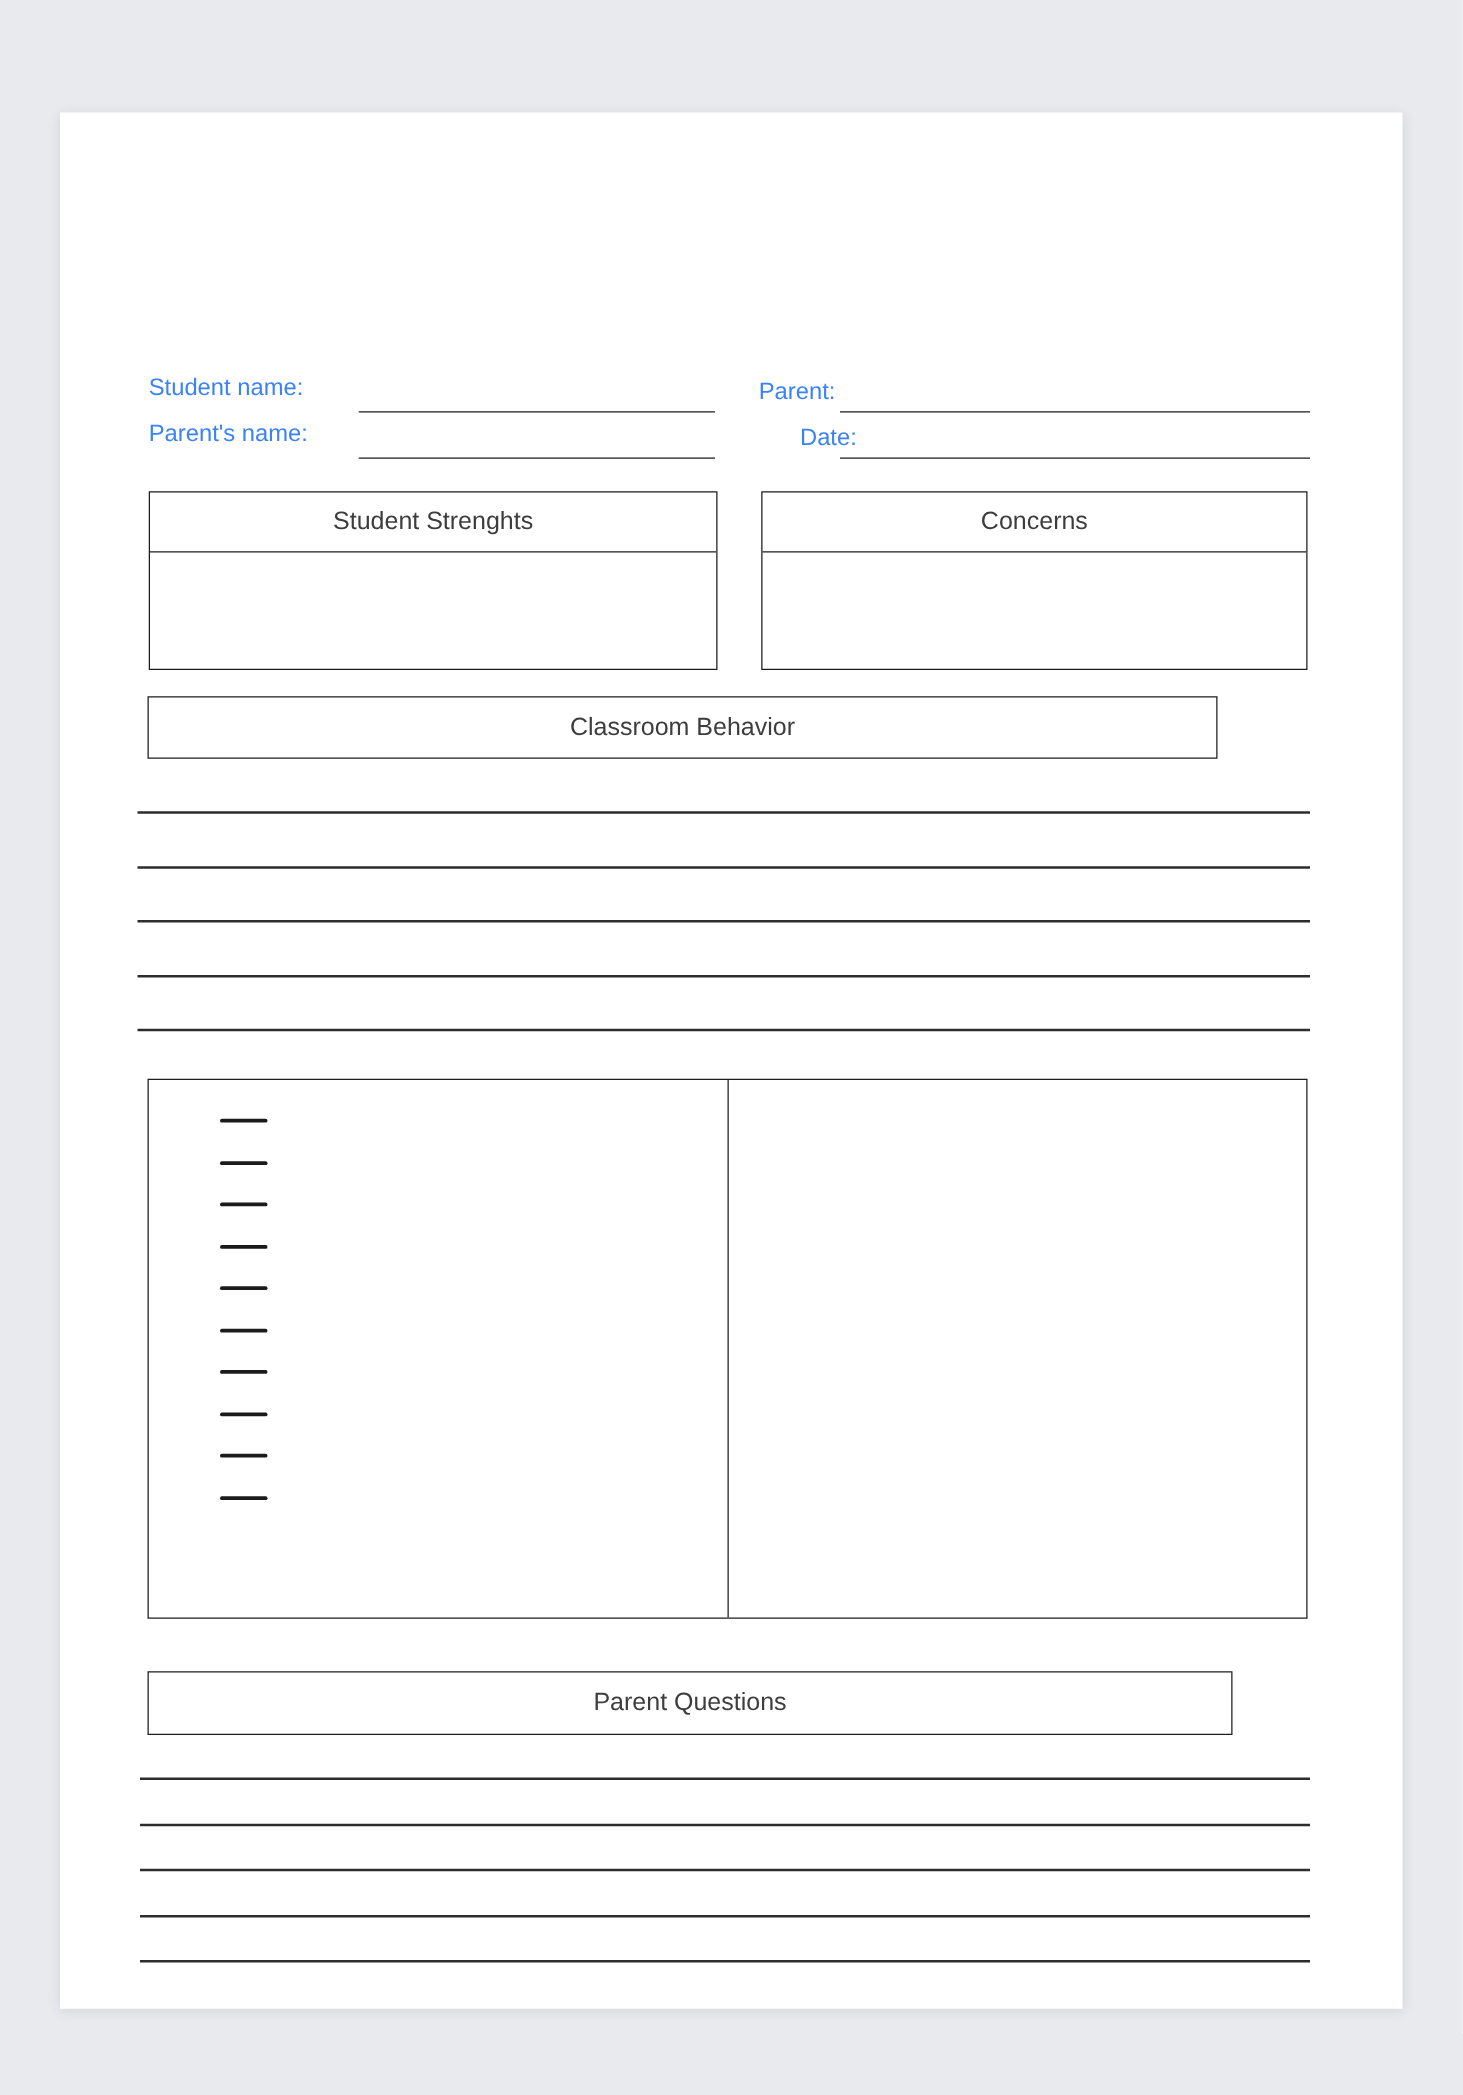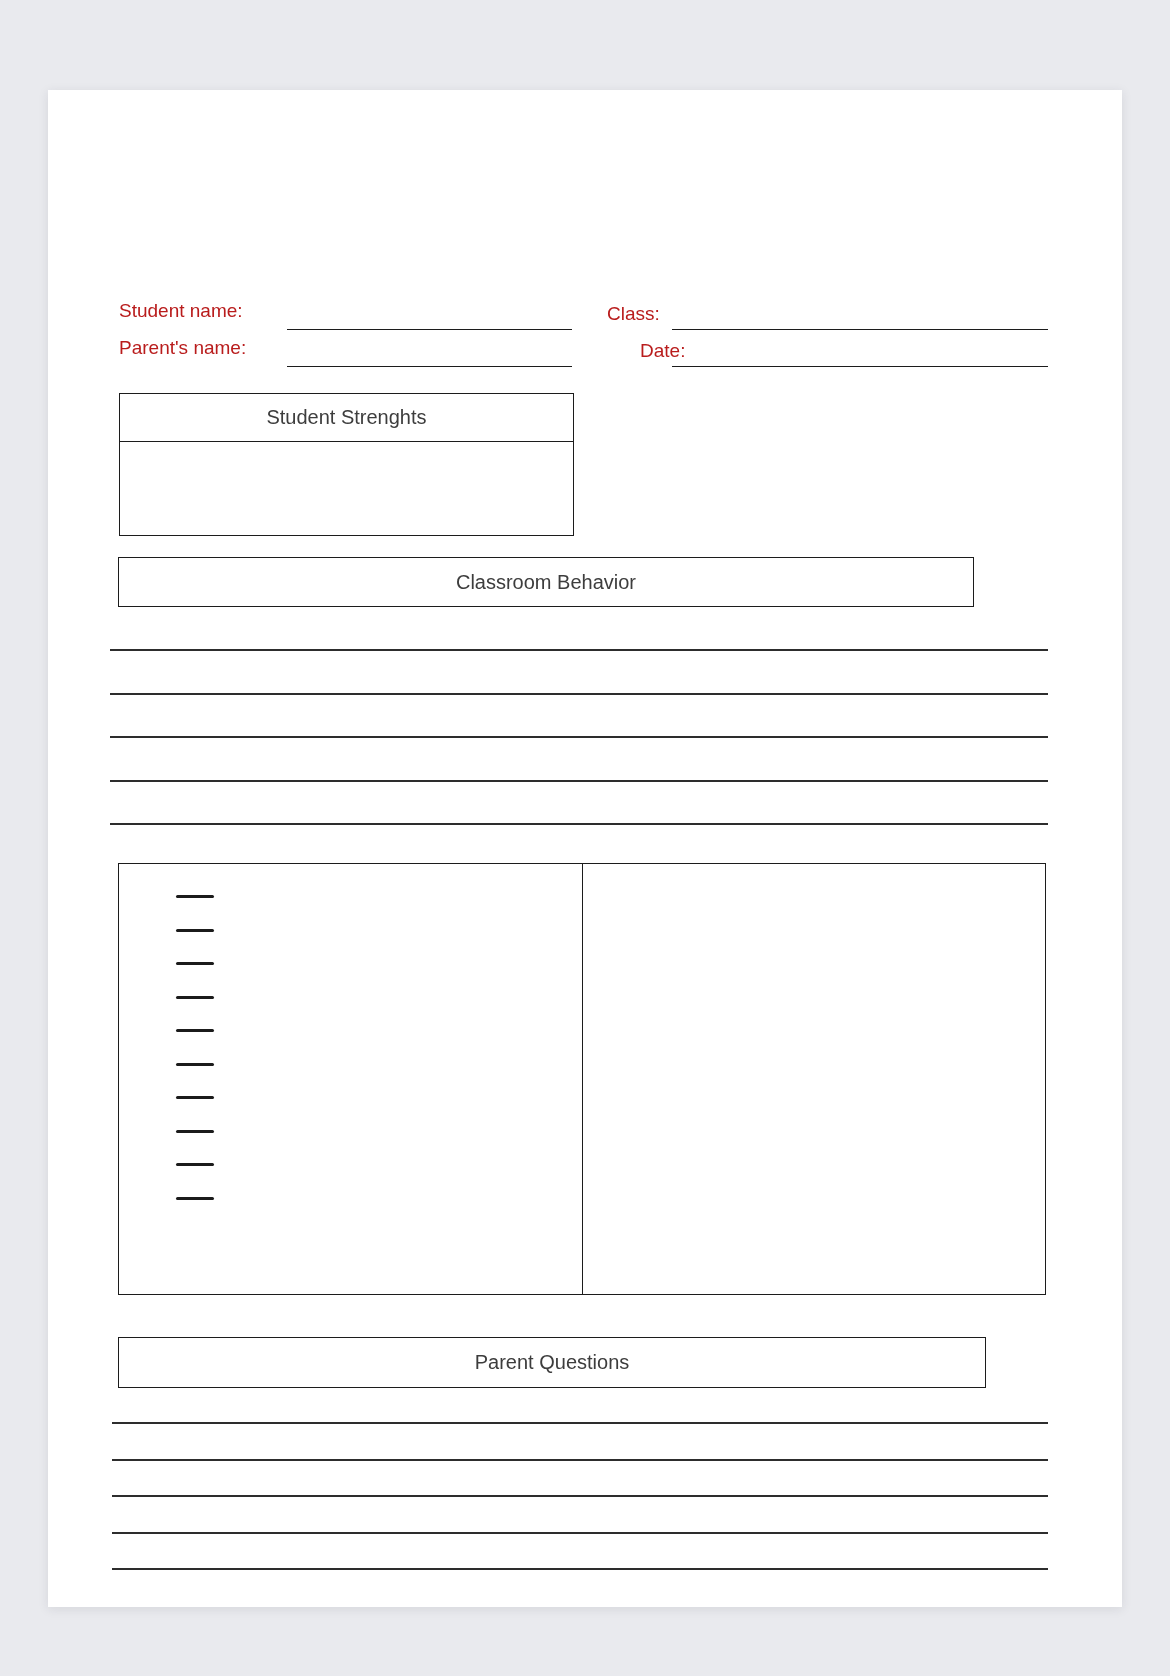--- a/index.html
+++ b/index.html
@@ -13,21 +13,21 @@
     position:absolute;left:48px;top:90px;width:1074px;height:1517px;
     background:#ffffff;
     box-shadow:0 2px 10px rgba(40,40,60,0.10);
   }
   .title{
     position:absolute;left:69px;top:107px;
     font-size:49px;font-weight:300;letter-spacing:2px;
     color:#3b3b3b;line-height:1;white-space:nowrap;margin:0;
   }
   .lbl{
-    position:absolute;font-size:19px;color:#b91c1c;line-height:22px;white-space:nowrap;
+    position:absolute;font-size:19px;color:#3b82f6;line-height:22px;white-space:nowrap;
   }
   .lbl-student{left:71px;top:210px;}
   .lbl-parent{left:71px;top:247px;}
   .lbl-class{left:559px;top:213px;}
   .lbl-date{left:592px;top:250px;}
   .blank{
     position:absolute;height:0;border-bottom:1.6px solid #1c1c1c;
   }
   .blank-student{left:239px;top:239px;width:285px;}
   .blank-parent{left:239px;top:276px;width:285px;}
@@ -69,31 +69,35 @@
 
 <div class="paper">
 
 
   <span class="lbl lbl-student">Student name:</span>
   <div class="blank blank-student"></div>
 
   <span class="lbl lbl-parent">Parent's name:</span>
   <div class="blank blank-parent"></div>
 
-  <span class="lbl lbl-class">Class:</span>
+  <span class="lbl lbl-class">Parent:</span>
   <div class="blank blank-class"></div>
 
   <span class="lbl lbl-date">Date:</span>
   <div class="blank blank-date"></div>
 
   <div class="panel panel-strengths">
     <div class="hd rule">Student Strenghts</div>
     <div class="body"></div>
   </div>
 
+  <div class="panel panel-concerns">
+    <div class="hd rule">Concerns</div>
+    <div class="body"></div>
+  </div>
 
   <div class="panel panel-behavior">
     <div class="hd">Classroom Behavior</div>
   </div>
   <div class="lines lines-behavior">
     <div class="ln"></div>
   <div class="ln"></div>
       <div class="ln"></div>
       <div class="ln"></div>
       <div class="ln"></div>

